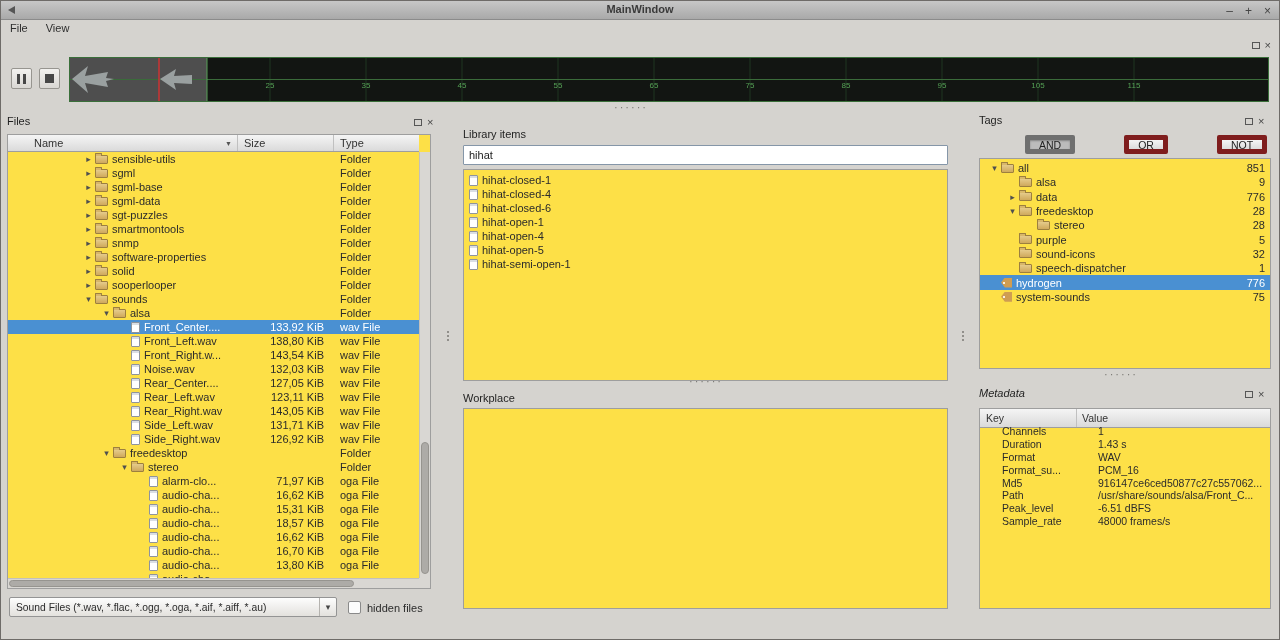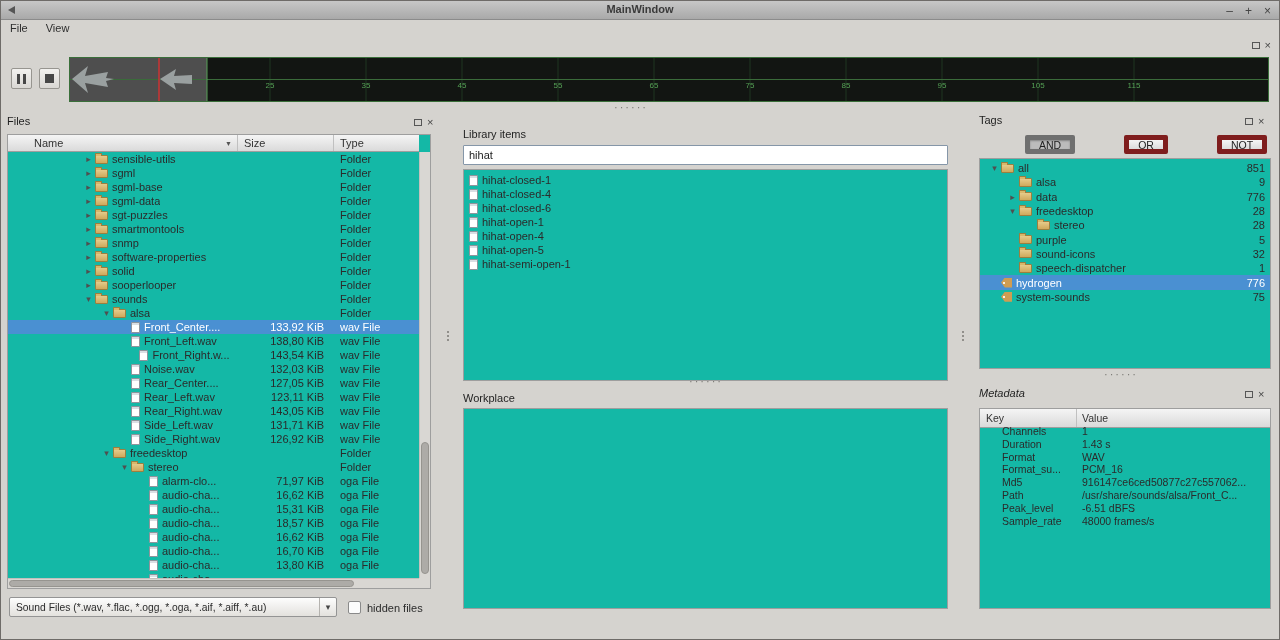--- a/index.html
+++ b/index.html
@@ -34,21 +34,21 @@
     display:flex; align-items:center; justify-content:center; }
   .glyph-pause { width:9px; height:10px; border-left:3px solid #474747; border-right:3px solid #474747; }
   .glyph-stop { width:9px; height:9px; background:#474747; }
   .wave-wrap { position:absolute; left:68px; top:56px; width:1200px; height:45px;
     border:1px solid #3a6f3a; background:#121512; }
   .splitter-h { position:absolute; color:#7a7874; font-size:11px; letter-spacing:2px; line-height:6px; }
   .splitter-v { position:absolute; width:6px; display:flex; flex-direction:column; gap:2px; align-items:center; }
   .splitter-v i { width:2px; height:2px; background:#7a7874; border-radius:50%; }
   
   .panel-title { position:absolute; font-size:11px; color:#1f1f1f; }
-  .white-box { position:absolute; background:#14b8a6; border:1px solid #9e9e9e; }
+  .white-box { position:absolute; background:#fde047; border:1px solid #9e9e9e; }
   
   .tree-header { position:absolute; left:0; top:0; right:11px; height:17px; display:flex;
     background:linear-gradient(#f5f5f5,#dadada); border-bottom:1px solid #9e9e9e; font-size:11px; color:#333; }
   .th { display:flex; align-items:center; border-right:1px solid #c0c0c0; position:relative; }
   .th-name { width:230px; padding-left:26px; }
   .th-size { width:96px; padding-left:6px; }
   .th-type { flex:1; padding-left:6px; border-right:none; }
   .sort-ind { position:absolute; right:5px; font-size:7px; color:#555; }
   .tree-rows { position:absolute; left:0; top:17px; right:11px; bottom:10px; overflow:hidden; }
   .trow { display:flex; height:14px; align-items:center; font-size:11px; white-space:nowrap; }
@@ -97,21 +97,21 @@
   .tgrow { display:flex; height:14.3px; align-items:center; font-size:11px; white-space:nowrap; }
   .tgrow.selected { background:var(--sel,#4a90d2); color:#fff; }
   .tgrow.selected .tree-arrow { color:#fff; }
   .tag-count { margin-left:auto; padding-right:5px; }
   
   .meta-header { position:absolute; left:0; top:0; right:0; height:19px; display:flex;
     background:linear-gradient(#f5f5f5,#dadada); border-bottom:1px solid #9e9e9e; font-size:10.5px; color:#333; }
   .mh-key { width:97px; padding-left:6px; display:flex; align-items:center; border-right:1px solid #c0c0c0; }
   .mh-val { flex:1; padding-left:5px; display:flex; align-items:center; }
   .meta-rows { position:absolute; left:0; top:16px; right:0; bottom:0; overflow:hidden; }
-  .mrow { display:flex; height:12.8px; font-size:10.5px; white-space:nowrap; }
+  .mrow { display:flex; height:12.8px; align-items:center; font-size:10.5px; white-space:nowrap;gap:16px; }
   .mkey { width:97px; padding-left:22px; overflow:hidden; flex-shrink:0; }
   .mval { flex:1; padding-left:5px; overflow:hidden; }
 </style>
 </head>
 <body>
 
 <div id="win">
 
   <div class="titlebar">
     <span class="app-icon"></span>
@@ -312,21 +312,21 @@
         <div class="trow">
           <div class="cell cname" style="padding-left: 110px;">
             <span class="tree-arrow"></span>
             <span class="icon-file"></span>
             <span class="lbl">Front_Left.wav</span>
           </div>
           <div class="cell csize">138,80 KiB</div>
           <div class="cell ctype">wav File</div>
         </div>
         <div class="trow">
-          <div class="cell cname" style="padding-left: 110px; justify-content: center;">
+          <div class="cell cname" style="padding-left: 110px;">
             <span class="tree-arrow"></span>
             <span class="icon-file"></span>
             <span class="lbl">Front_Right.w...</span>
           </div>
           <div class="cell csize">143,54 KiB</div>
           <div class="cell ctype">wav File</div>
         </div>
         <div class="trow">
           <div class="cell cname" style="padding-left: 110px;">
             <span class="tree-arrow"></span>

